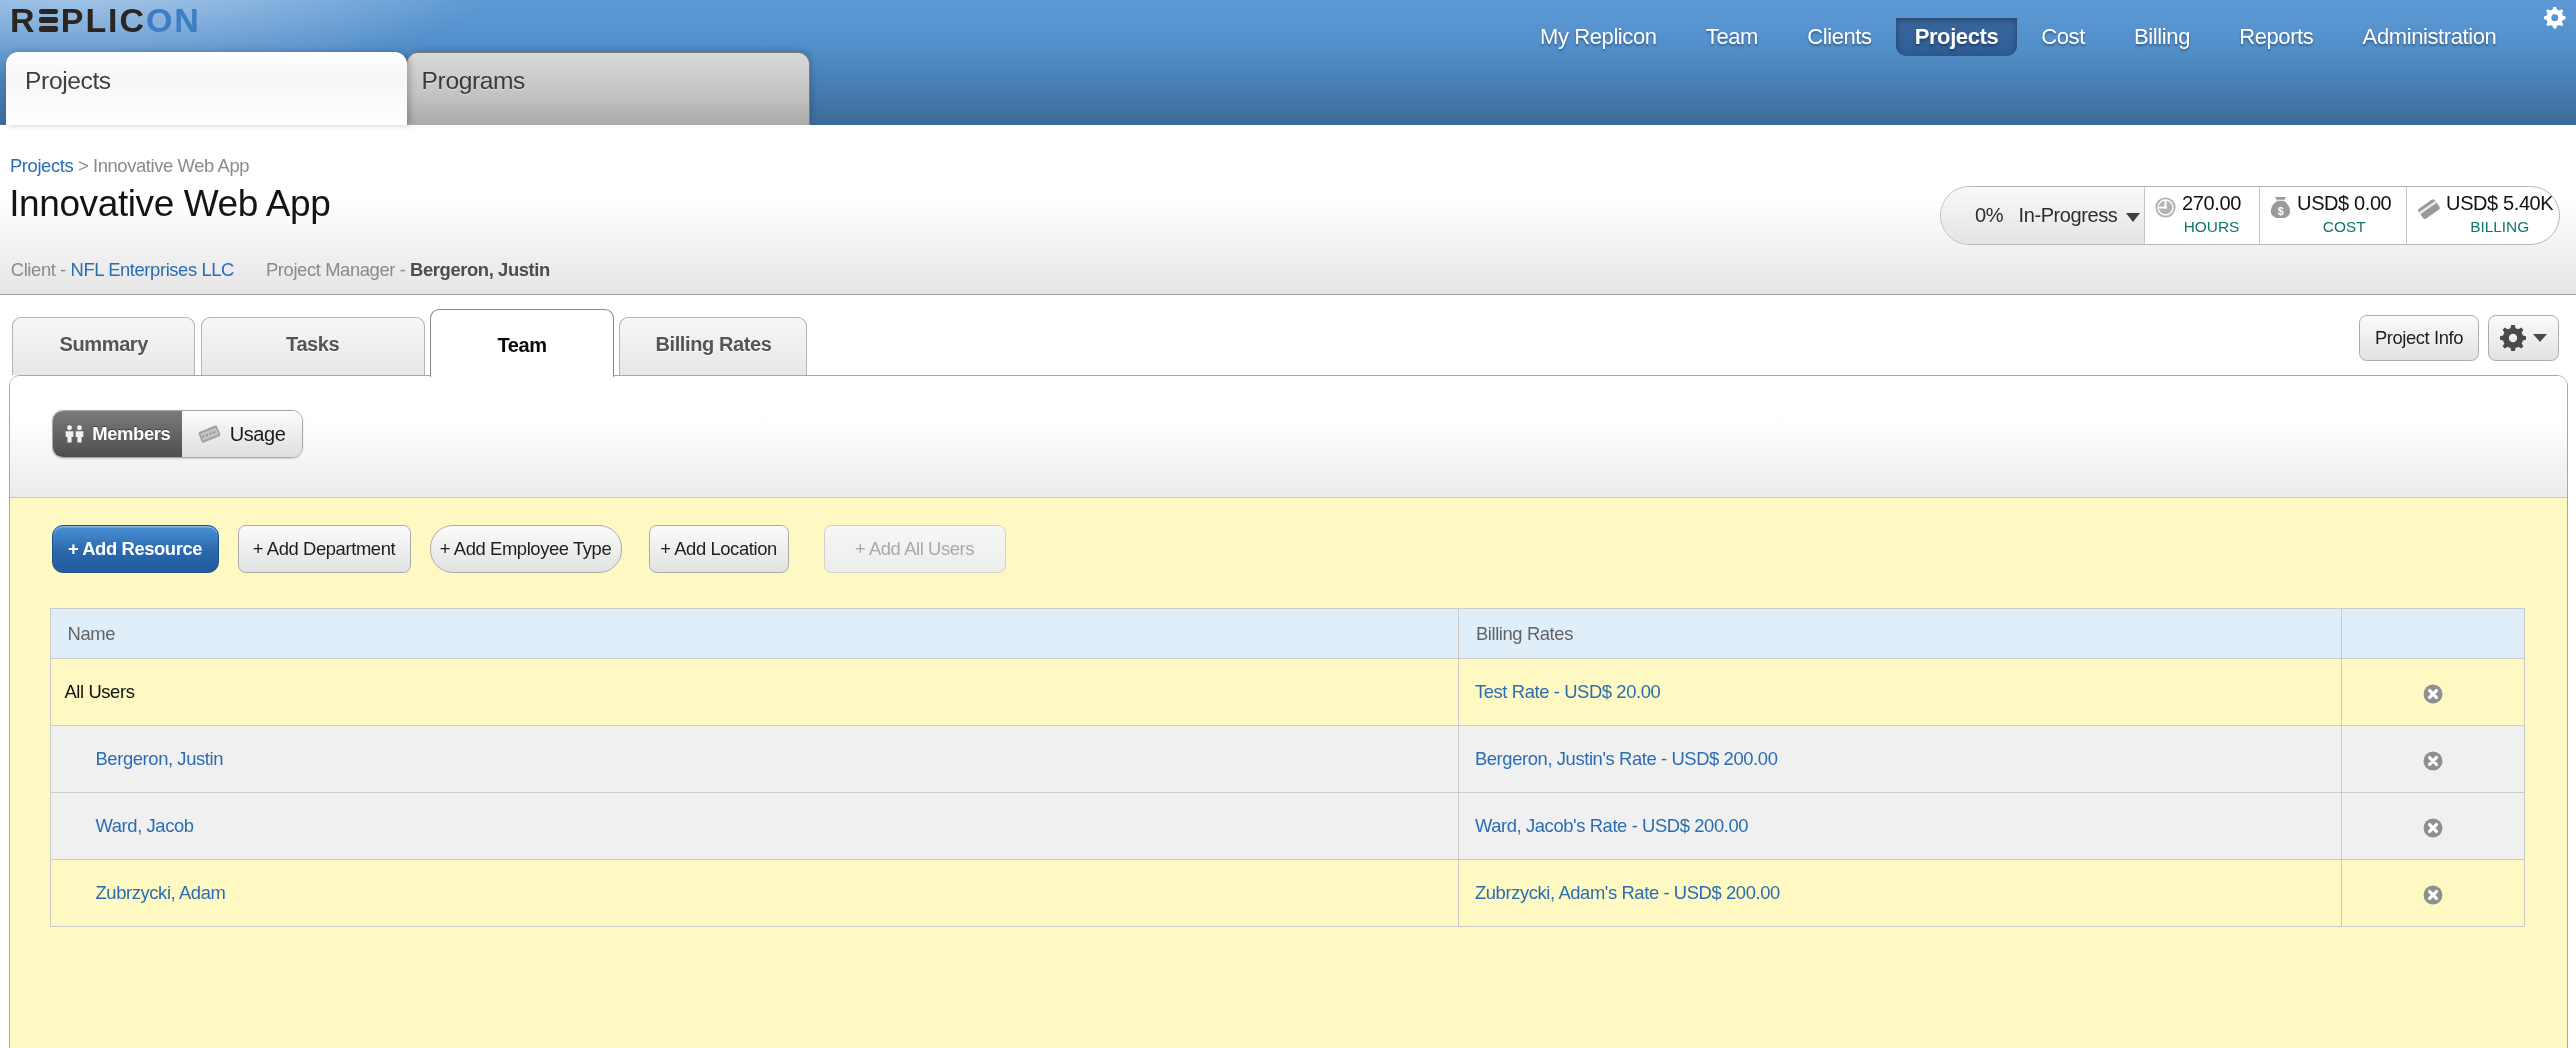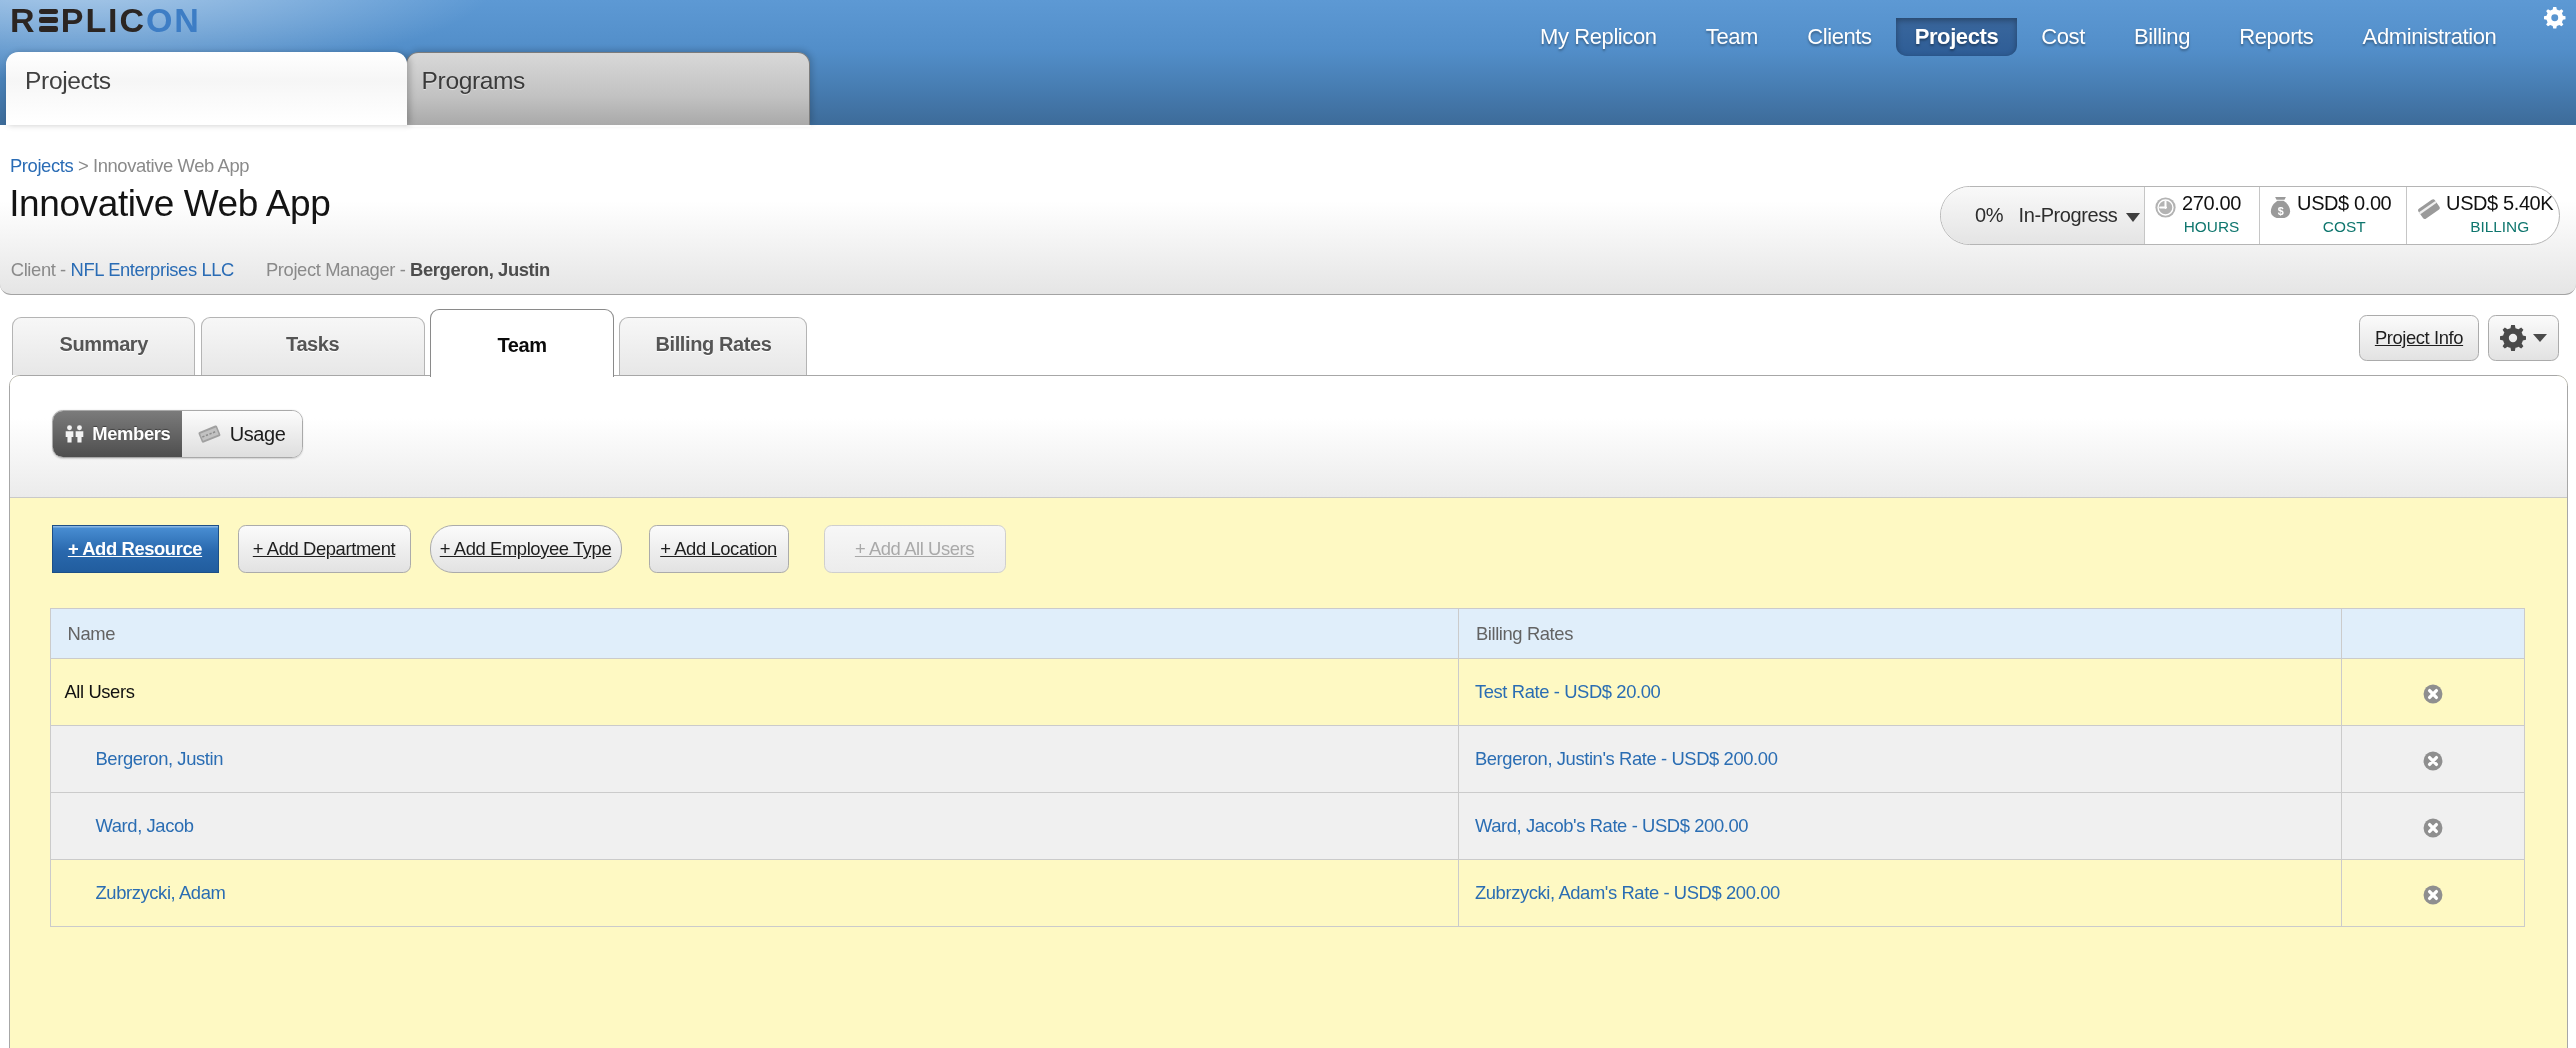--- a/index.html
+++ b/index.html
@@ -23,21 +23,21 @@
   .nav li { position:relative; height:38px; display:flex; align-items:center; padding:0 24.6px; color:#fff; font-size:22px; text-shadow:0 1.5px 2.3px rgba(0,0,0,.35); white-space:nowrap;margin-top:18px; }
   .nav li.active { background:linear-gradient(#3a679d,#2e5d96); border-radius:0 0 10.8px 10.8px; box-shadow:inset 0 2.3px 6.1px rgba(0,0,0,.35); font-weight:bold; padding:0 18.4px; }
   .gearTop { position:absolute; left:2544px; top:7px; }
 
   .bigtab { position:absolute; top:52px; height:73px; font-size:24.6px; color:#3f3f3f; }
   .bigtab.proj { left:6.1px; width:401px; background:linear-gradient(#ffffff, #f6f6f6 40%, #ffffff 95%); border-radius:12.3px 12.3px 0 0; z-index:3; box-shadow:2.3px 0 6.1px rgba(0,0,0,.22); padding:14.6px 0 0 19px; }
   .bigtab.prog { left:406px; width:404px; background:linear-gradient(#d8d8d8,#c2c2c2 60%,#a9a9a9); border:1.5px solid #7c7c7c; border-bottom:none; border-radius:12.3px 12.3px 0 0; z-index:2; box-shadow:1.5px -1.5px 6.1px rgba(0,0,0,.18); padding:14px 0 0 14.6px; color:#3a3a3a; text-shadow:0 0.8px 0.8px rgba(255,255,255,.5); }
   .bigtab.prog:after { content:""; position:absolute; left:-1.5px; right:-1.5px; bottom:-1.5px; height:1.5px; background:#fdfdfd; }
 
   
-  .band { position:absolute; left:0; top:125px; width:2576px; height:170px; background:linear-gradient(#ffffff 0%, #ffffff 45%, #e5e5e5 100%); border-bottom:1.5px solid #a3a3a3;border-radius:11px; }
+  .band { position:absolute; left:0; top:125px; width:2576px; height:170px; background:linear-gradient(#ffffff 0%, #ffffff 45%, #e5e5e5 100%); border-bottom:1.5px solid #a3a3a3; }
   .crumb { position:absolute; left:10px; top:30px; font-size:18.4px; color:#8a8a8a; }
   .crumb a { color:#2a6cb5; text-decoration:none; }
   h1.title { position:absolute; left:9.2px; top:58px; font-size:37px; font-weight:normal; color:#141414; letter-spacing:-0.4px; }
   .client { position:absolute; left:10.8px; top:134px; font-size:18.4px; color:#8a8a8a; }
   .client a { color:#2a6cb5; text-decoration:none; }
   .client b { color:#4d4d4d; }
   .client .pm { margin-left:32px; }
 
   
   .pill { position:absolute; left:1940px; top:61px; width:620px; height:59px; background:#fff; border:1.5px solid #b5b5b5; border-radius:31px; display:flex; overflow:hidden; }
@@ -52,36 +52,36 @@
   .pill .col { display:flex; flex-direction:column; align-items:center; }
   .pill .val { font-size:20px; color:#111; line-height:24.6px; white-space:nowrap; }
   .pill .lab { font-size:15.4px; color:#0f766e; line-height:23px; letter-spacing:0; }
 
   
   .subtabs { position:absolute; left:12.3px; top:310px; height:65px; display:flex; align-items:flex-end; z-index:4; }
   .stab { height:58px; border:1.5px solid #b4b4b4; border-bottom:none; border-radius:9.2px 9.2px 0 0; background:linear-gradient(#f7f7f7,#e7e7e7); font-size:20px; font-weight:bold; color:#555; display:flex; align-items:center; justify-content:center; margin-right:5.4px; text-shadow:0 0.8px 0 #fff; padding-bottom:3.1px; }
   .stab.active { height:68px; background:#fff; border-color:#8a8a8a; color:#0a0a0a; text-shadow:none; padding-top:6.1px; margin-bottom:-2.3px; }
   .w1{width:183px}.w2{width:224px}.w3{width:184px}.w4{width:188px}
 
-  .btn { background:linear-gradient(#fbfbfb,#e2e2e2); border:1.5px solid #ababab; border-radius:7.7px; font-size:18.4px; color:#1e1e1e; display:inline-flex; align-items:center; justify-content:center;text-decoration:underline; }
+  .btn { background:linear-gradient(#fbfbfb,#e2e2e2); border:1.5px solid #ababab; border-radius:7.7px; font-size:18.4px; color:#1e1e1e; display:inline-flex; align-items:center; justify-content:center; }
   .projinfo { position:absolute; left:2359px; top:315px; width:120px; height:46px; z-index:5; }
   .gearbtn { position:absolute; left:2488px; top:315px; width:71px; height:46px; z-index:5; }
   .gearbtn .c2 { width:0; height:0; border-left:7px solid transparent; border-right:7px solid transparent; border-top:8.5px solid #4a4a4a; margin-left:7px; }
 
   
   .panel { position:absolute; left:8.5px; top:375px; width:2559px; height:824px; background:#fef9c3; border:1.5px solid #a7a7a7; border-radius:10.8px; z-index:1; }
   .toolbar { position:absolute; left:0; top:0; width:100%; height:122px; background:linear-gradient(#ffffff 35%, #ebebeb 100%); border-bottom:1.5px solid #c9c9c9; border-radius:9.2px 9.2px 0 0; }
   .seg { position:absolute; left:42px; top:34px; height:48px; display:flex; border:1.5px solid #a9a9a9; border-radius:10.8px; overflow:hidden; box-shadow:0 0.8px 1.5px rgba(0,0,0,.15); }
   .seg .m { width:129px; background:linear-gradient(#7b7b7b,#4e4e4e); color:#fff; font-weight:bold; font-size:18.4px; display:flex; align-items:center; justify-content:center; text-shadow:0 -0.8px 0.8px rgba(0,0,0,.4); }
   .seg .u { width:120px; background:linear-gradient(#fcfcfc,#dedede); color:#1c1c1c; font-size:20px; display:flex; align-items:center; justify-content:center; }
   .seg svg { margin-right:7.7px; }
 
   .btnrow { position:absolute; left:42px; top:149px; display:flex; }
   .btnrow .btn { height:48px; }
-  .bblue { width:167px; background:linear-gradient(#4a90d5,#2968ad 55%,#215d9e); border:1.5px solid #1c4f87; color:#fff; font-weight:bold; border-radius:0; margin-right:19px; box-shadow:inset 0 1.5px 0 rgba(255,255,255,.35); }
+  .bblue { width:167px; background:linear-gradient(#4a90d5,#2968ad 55%,#215d9e); border:1.5px solid #1c4f87; color:#fff; font-weight:bold; border-radius:11px; margin-right:19px; box-shadow:inset 0 1.5px 0 rgba(255,255,255,.35); }
   .b2 { width:173px; margin-right:19px; }
   .b3 { width:192px; margin-right:27px;border-radius:23px; }
   .b4 { width:140px; margin-right:35px; }
   .b5 { width:182px; color:#a9a9a9; background:linear-gradient(#f7f7f7,#ececec); border-color:#cfcfcf; }
 
   table.grid { position:absolute; left:40px; top:232px; width:2475px; border-collapse:collapse; }
   table.grid td, table.grid th { border:1.5px solid #cbcbcb; font-size:18.4px; font-weight:normal; text-align:left; vertical-align:middle; letter-spacing:-0.4px; }
   table.grid th { background:#e0eefa; height:50px; color:#636363; padding-left:17px; }
   table.grid td { height:67px; }
   table.grid tr.alt td { background:#f0f0f0; }

